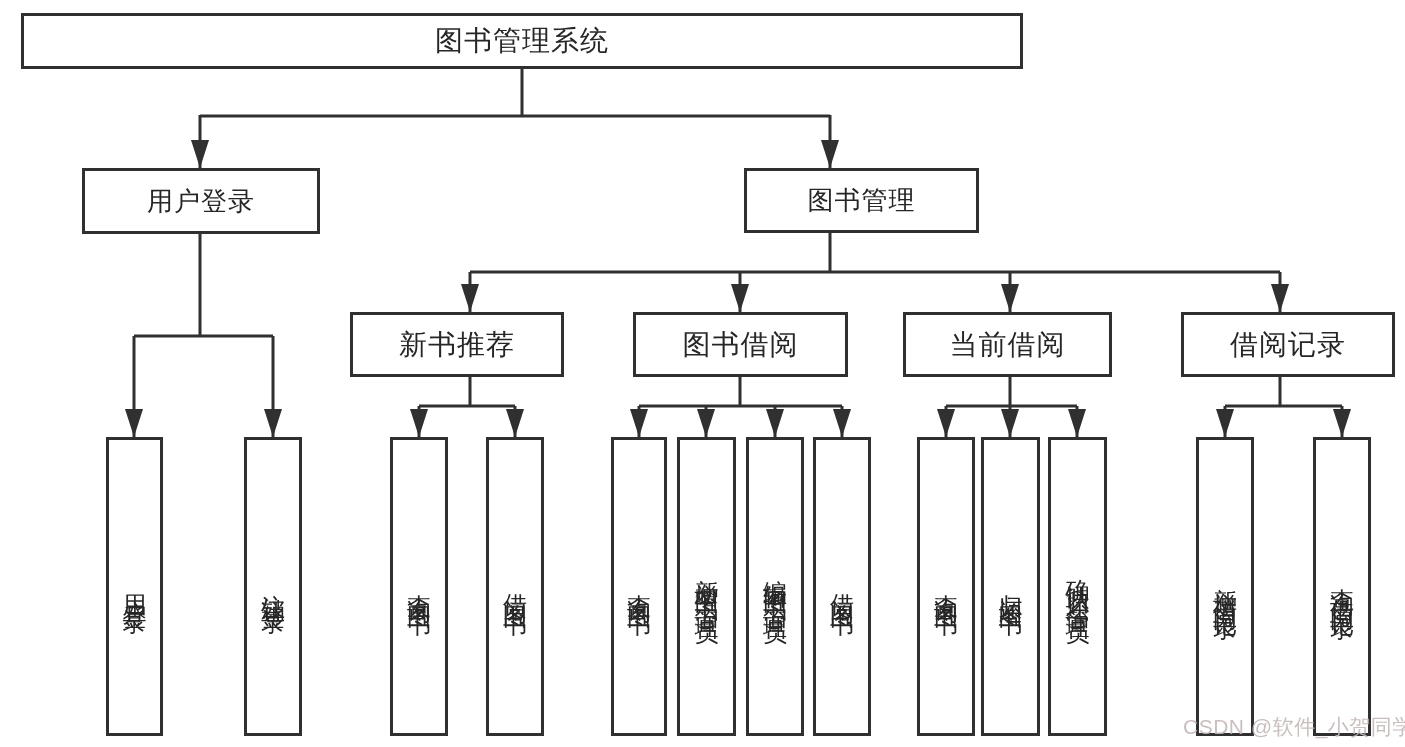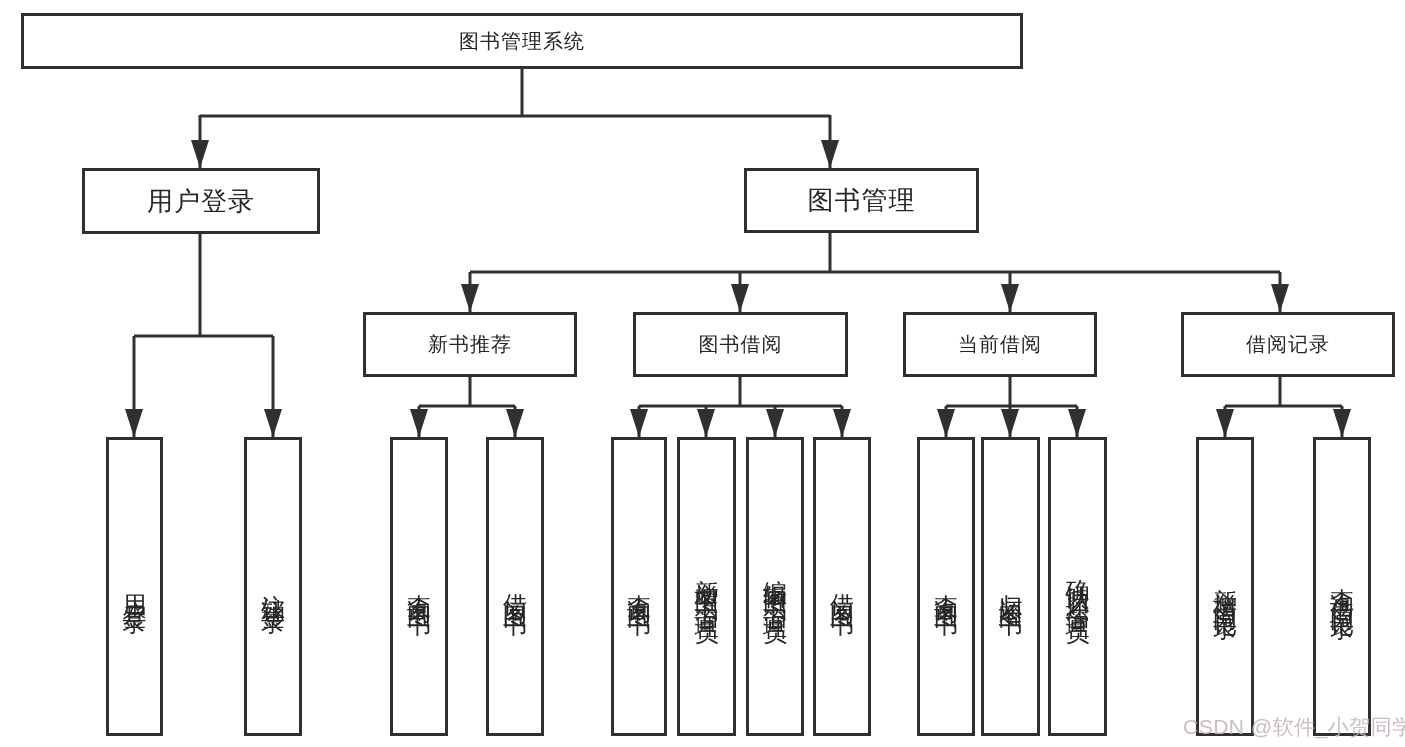--- a/index.html
+++ b/index.html
@@ -26,21 +26,21 @@
     position: absolute;
     box-sizing: border-box;
     border: 3px solid #303030;
     background: #ffffff;
     display: flex;
     align-items: center;
     justify-content: center;
     color: #262626;
   }
   .node .lbl-h {
-    font-size: 20px;
+    font-size: 28px;
     letter-spacing: 1px;
     white-space: nowrap;
   }
   .node.lv2 .lbl-h { font-size: 26px; }
   .node .lbl-v {
     writing-mode: vertical-rl;
     font-size: 24px;
     letter-spacing: 6px;
     white-space: nowrap;
     line-height: 1;
@@ -108,27 +108,27 @@
     <span class="lbl-h">图书管理系统</span>
   </div>
 
   <div class="node lv2" style="left:82px; top:168px; width:238px; height:66px;">
     <span class="lbl-h">用户登录</span>
   </div>
   <div class="node lv2" style="left:712px; top:168px; width:235px; height:65px;margin-left:32px;">
     <span class="lbl-h">图书管理</span>
   </div>
 
-  <div class="node" style="left:363px; top:312px; width:214px; height:65px;">
+  <div class="node" style="left:350px; top:312px; width:214px; height:65px;">
     <span class="lbl-h">新书推荐</span>
   </div>
   <div class="node" style="left:633px; top:312px; width:215px; height:65px;">
     <span class="lbl-h">图书借阅</span>
   </div>
-  <div class="node" style="left:903px; top:312px; width:194px; height:65px;">
+  <div class="node" style="left:903px; top:312px; width:209px; height:65px;">
     <span class="lbl-h">当前借阅</span>
   </div>
   <div class="node" style="left:1173px; top:312px; width:214px; height:65px;margin-left:8px;">
     <span class="lbl-h">借阅记录</span>
   </div>
 
   <div class="node" style="left:106px; top:437px; width:57px; height:299px;">
     <span class="lbl-v">用户登录</span>
   </div>
   <div class="node" style="left:244px; top:437px; width:58px; height:299px;">

